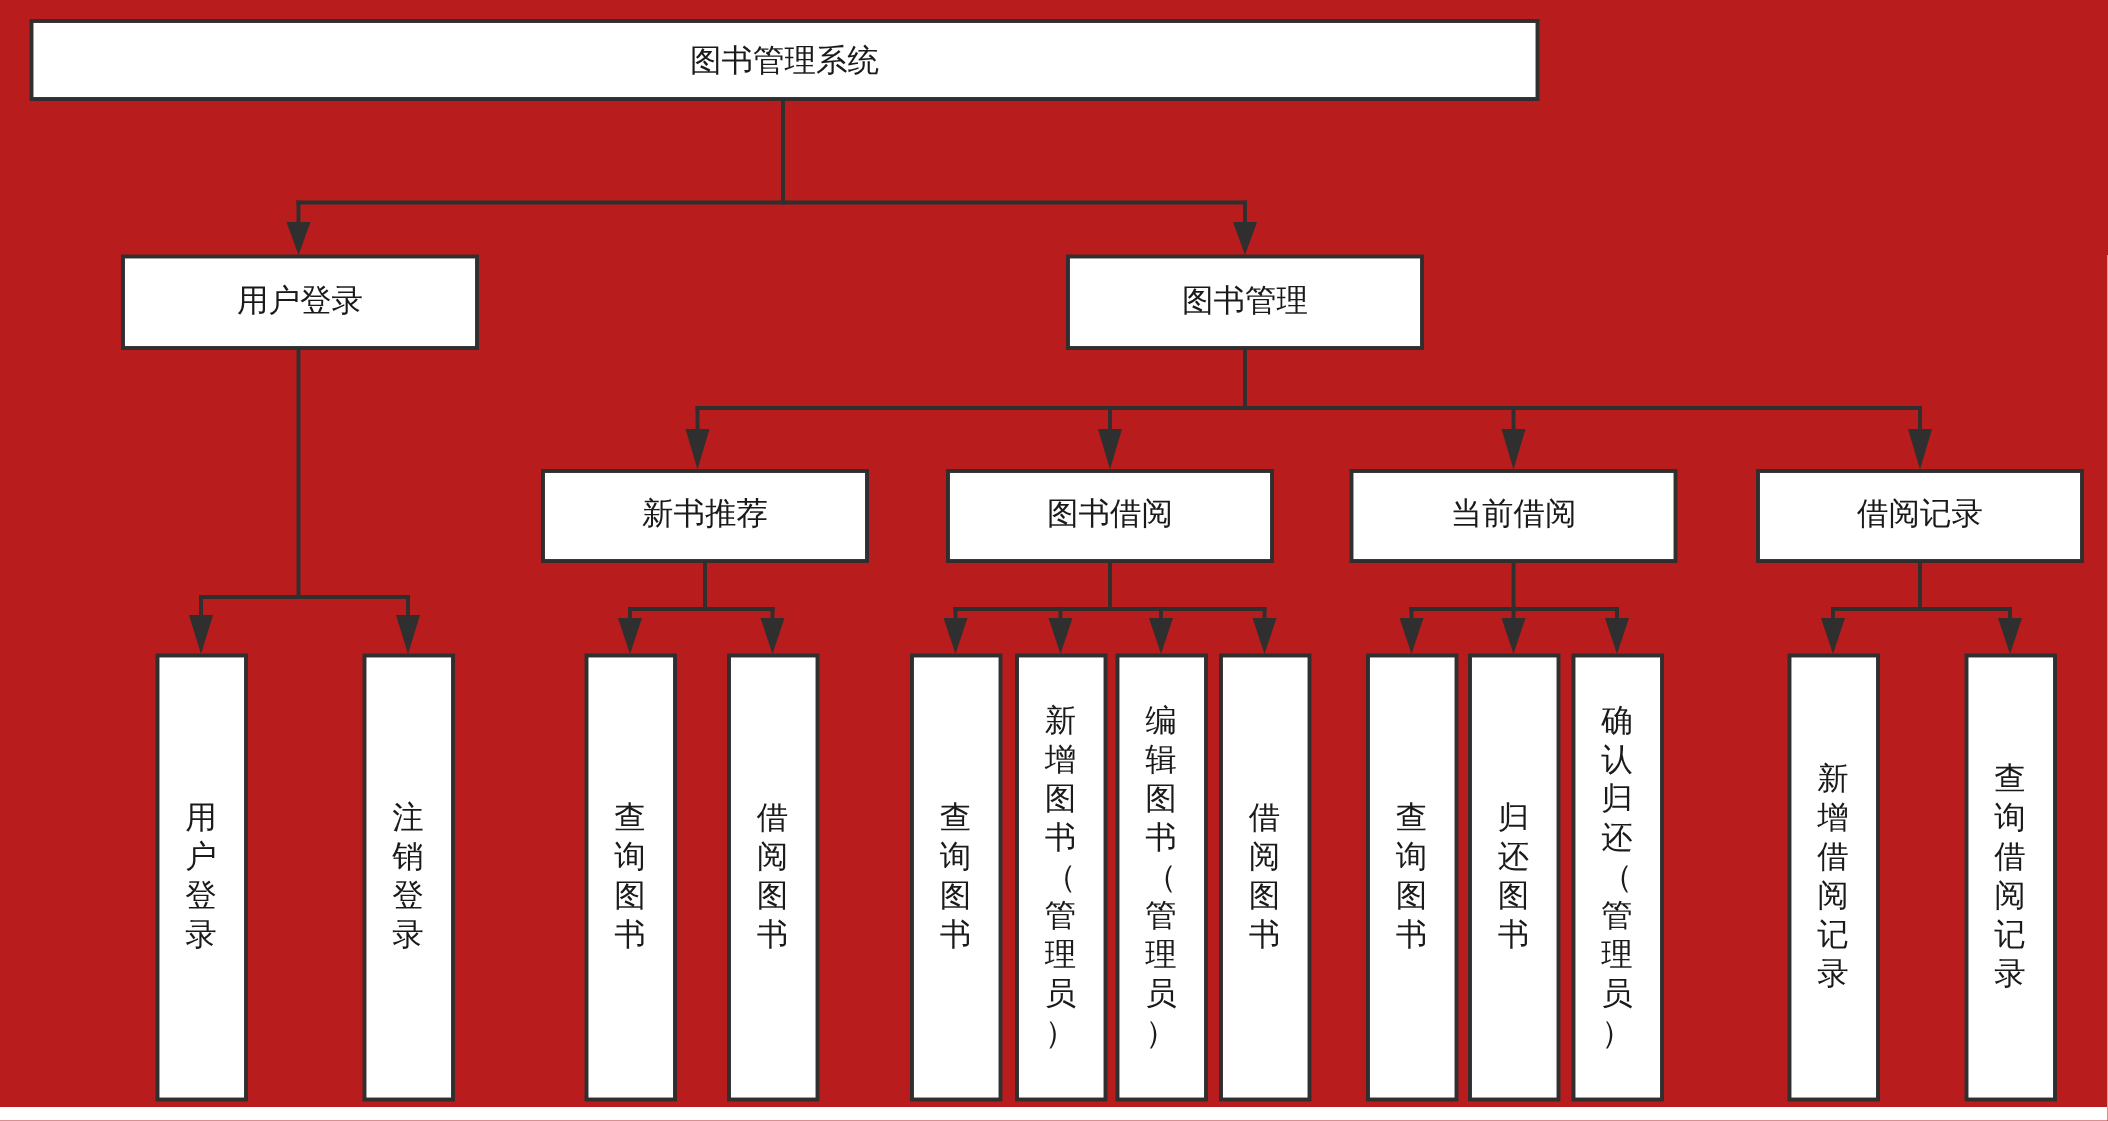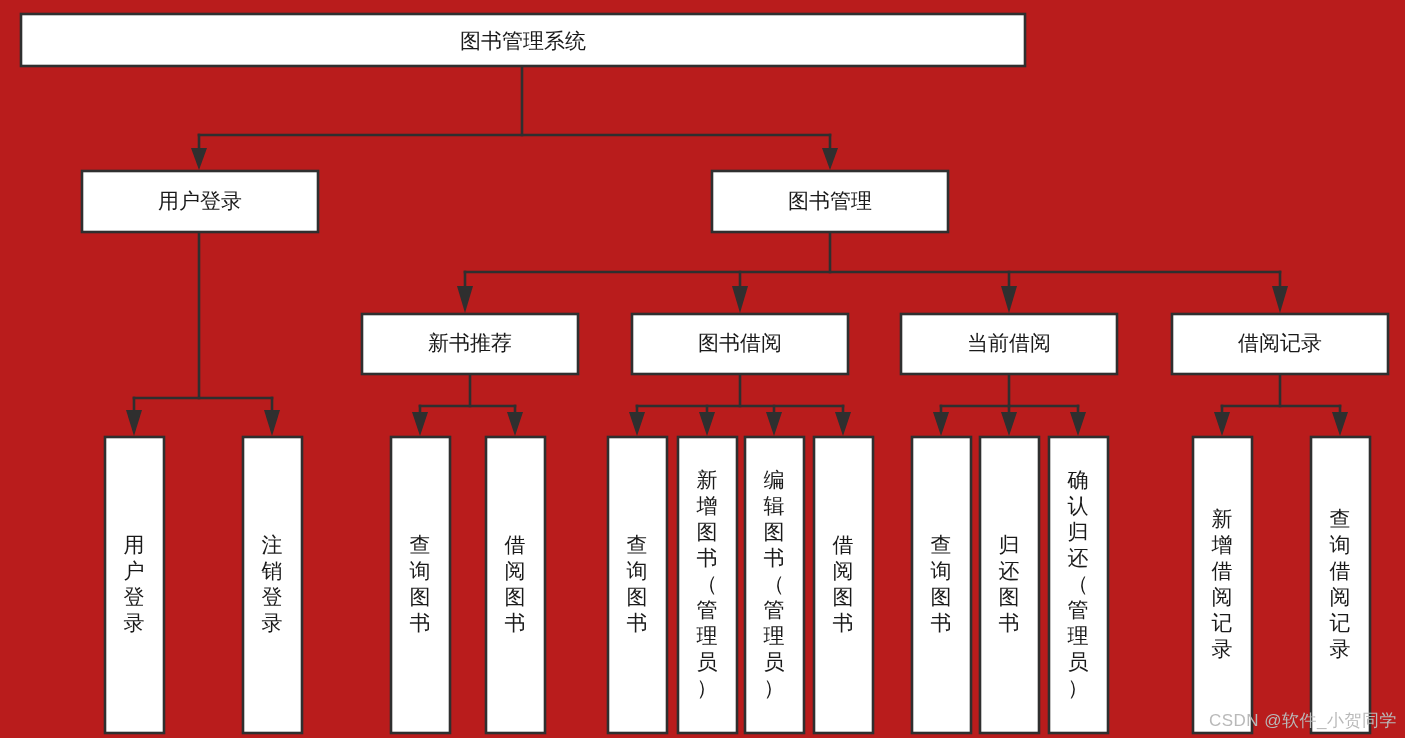--- a/index.html
+++ b/index.html
@@ -221,14 +221,13 @@
       <rect class="node-box" x="1193" y="437" width="59" height="296"></rect>
       <text class="node-label-v" x="1222" y="585"><tspan x="1222" y="520">新</tspan><tspan x="1222" y="546">增</tspan><tspan x="1222" y="572">借</tspan><tspan x="1222" y="598">阅</tspan><tspan x="1222" y="624">记</tspan><tspan x="1222" y="650">录</tspan></text>
     </g>
     <g>
       <rect class="node-box" x="1311" y="437" width="59" height="296"></rect>
       <text class="node-label-v" x="1340" y="585"><tspan x="1340" y="520">查</tspan><tspan x="1340" y="546">询</tspan><tspan x="1340" y="572">借</tspan><tspan x="1340" y="598">阅</tspan><tspan x="1340" y="624">记</tspan><tspan x="1340" y="650">录</tspan></text>
     </g>
 
   </svg>
 
-  <div class="watermark">CSDN @软件_小贺同学</div>
 </div>
 
 </body></html>

